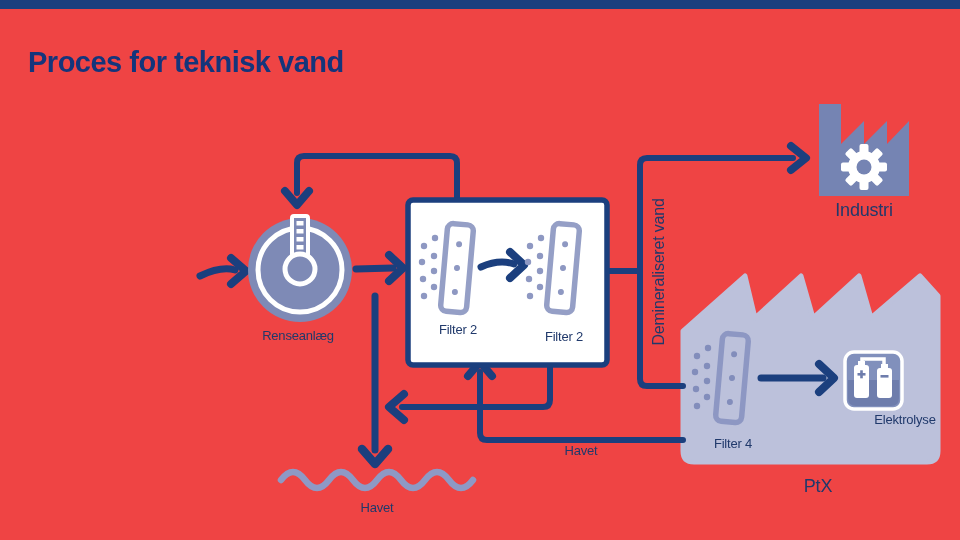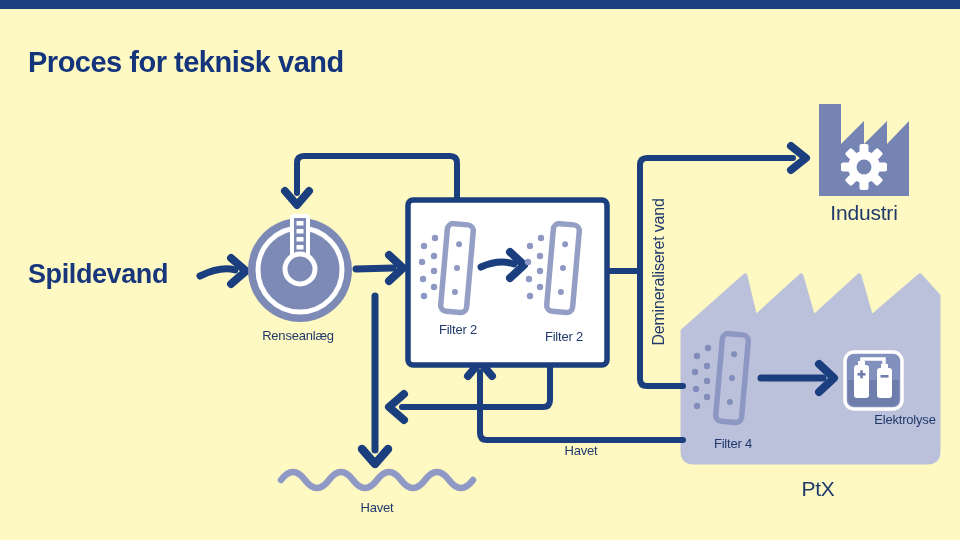--- a/index.html
+++ b/index.html
@@ -1,25 +1,25 @@
 <!DOCTYPE html>
 <html><head>
 <meta charset="utf-8">
 <style>
   html,body{margin:0;padding:0;background:#fff;}
-  .stage{position:relative;width:960px;height:540px;background:#fef9c3;overflow:hidden;
+  .stage{position:relative;width:960px;height:540px;background:#ef4444;overflow:hidden;
          font-family:"Liberation Sans",sans-serif;}
   .topbar{position:absolute;left:0;top:0;width:960px;height:9px;background:#1b3f7e;}
   .title{position:absolute;left:28px;top:46px;font-size:29px;font-weight:bold;
          color:#14357b;letter-spacing:-0.5px;white-space:nowrap;}
   .src-label{position:absolute;left:28px;top:259px;font-size:27px;font-weight:bold;
          color:#17367c;white-space:nowrap;letter-spacing:-0.4px;}
   .lbl{position:absolute;font-size:13px;line-height:1.1;color:#20396b;
        transform:translateX(-50%);white-space:nowrap;letter-spacing:-0.2px;}
-  .lbl.big{font-size:21px;}
+  .lbl.big{font-size:18px;}
   .lbl.vert{transform:translate(-50%,-50%) rotate(-90deg);font-size:16px;}
   svg{position:absolute;left:0;top:0;}
 </style>
 </head>
 <body>
 
 <div class="stage">
   <div class="topbar"></div>
 
   <svg width="960" height="540" viewBox="0 0 960 540">
@@ -166,21 +166,20 @@
       <rect x="32" y="16" width="15" height="30" rx="3" fill="#ffffff"></rect>
       <rect x="12.5" y="21" width="8" height="2.6" fill="#6e7dac"></rect>
       <rect x="15.2" y="18.3" width="2.6" height="8" fill="#6e7dac"></rect>
       <rect x="35.5" y="23" width="8" height="2.6" fill="#6e7dac"></rect>
     </g>
 
     <path d="M281,480 Q293,464 305,480 T329,480 T353,480 T377,480 T401,480 T425,480 T449,480 T473,480" stroke="#8e99c5" stroke-width="6.5" fill="none" stroke-linecap="round"></path>
   </svg>
 
   <div class="title">Proces for teknisk vand</div>
-  <div class="src-label">Spildevand</div>
 
   <div class="lbl" style="left:298px;top:329px;">Renseanlæg</div>
   <div class="lbl" style="left:458px;top:323px;">Filter 2</div>
   <div class="lbl" style="left:564px;top:323px;margin-top:7px;">Filter 2</div>
   <div class="lbl vert" style="left:659px;top:272px;">Demineraliseret vand</div>
   <div class="lbl big" style="left:864px;top:201px;">Industri</div>
   <div class="lbl" style="left:733px;top:437px;">Filter 4</div>
   <div class="lbl" style="left:877px;top:413px;margin-left:28px;">Elektrolyse</div>
   <div class="lbl big" style="left:818px;top:477px;">PtX</div>
   <div class="lbl" style="left:581px;top:444px;">Havet</div>

